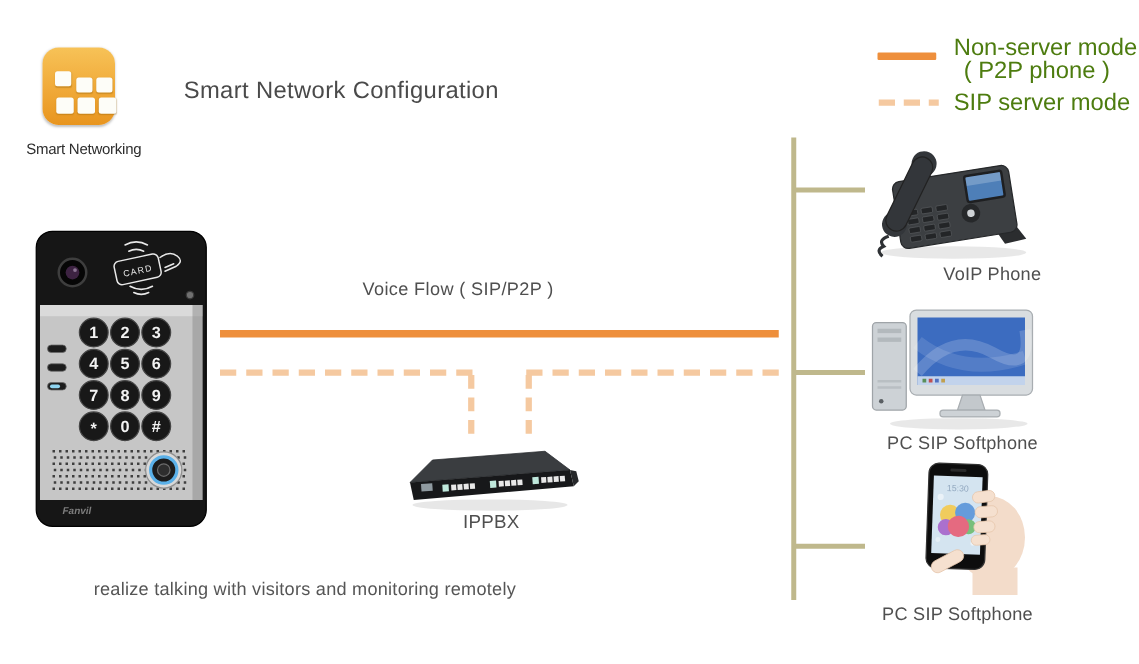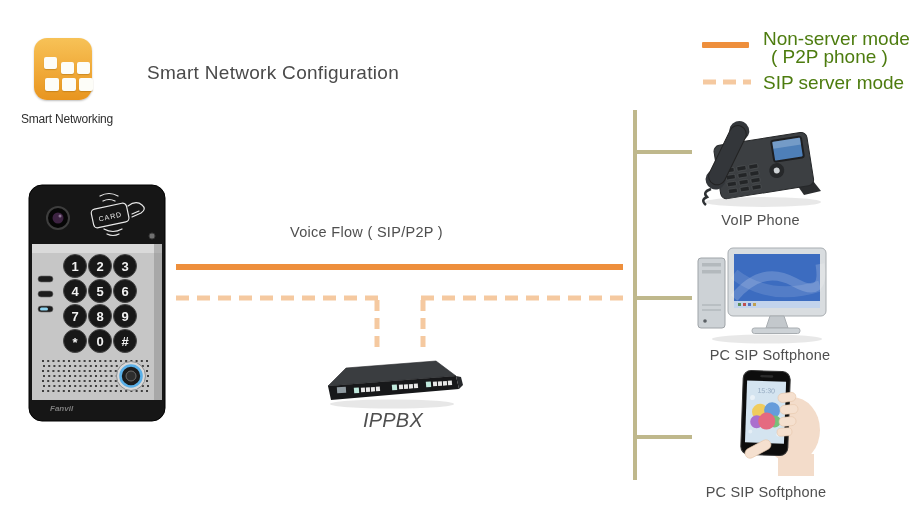--- a/index.html
+++ b/index.html
@@ -221,21 +221,21 @@
     </g>
     <g transform="rotate(-4 118 30)">
       <rect x="106" y="27" width="5" height="5.5" fill="#bfe8dc"></rect>
       <rect x="113" y="27.5" width="4" height="4.5" fill="#e8e8e8"></rect>
         <rect x="118" y="27.5" width="4" height="4.5" fill="#e8e8e8"></rect>
       <rect x="123" y="27.5" width="4" height="4.5" fill="#e8e8e8"></rect>
         <rect x="128" y="27.5" width="4" height="4.5" fill="#e8e8e8"></rect>
     </g>
   </g>
 </svg>
-<div class="dev-label" style="left:343px; top:409px; width:100px; font-size:20px;font-style:italic;">IPPBX</div>
+<div class="dev-label" style="left:343px; top:409px; width:100px; font-size:15px;">IPPBX</div>
 
 <svg class="device" style="left:683px; top:105px;" width="155" height="105" viewBox="0 0 155 105">
   <ellipse cx="80" cy="97" rx="58" ry="5" fill="#cccccc" opacity="0.45"></ellipse>
   <polygon points="100,38 138,86 121,90 96,54" fill="#2b2d2f"></polygon>
   <g transform="rotate(-9 78 62)">
     <rect x="34" y="34" width="94" height="54" rx="6" fill="#3c3f42" stroke="#26282a"></rect>
     <rect x="92" y="38" width="30" height="21" rx="2" fill="#4e7fb8" stroke="#1e1f21" stroke-width="2"></rect>
     <rect x="93" y="39" width="28" height="7" fill="#ffffff" opacity="0.22"></rect>
     <circle cx="93" cy="68" r="7.5" fill="#26282a"></circle>
     <circle cx="93" cy="68" r="3" fill="#cfd3d6"></circle>
@@ -254,21 +254,21 @@
         <rect x="66" y="79" width="9" height="4.5" rx="1"></rect>
     </g>
   </g>
   <g transform="rotate(26 44 50)">
     <circle cx="44.5" cy="23" r="10" fill="#33363a"></circle>
     <circle cx="44.5" cy="77" r="10" fill="#33363a"></circle>
     <rect x="36" y="18" width="17" height="64" rx="8.5" fill="#33363a" stroke="#222222"></rect>
   </g>
   <path d="M28,84 q-9,3 -4,8 q-7,3 -1,8" stroke="#2e3134" stroke-width="2.5" fill="none"></path>
 </svg>
-<div class="dev-label" style="left:688px; top:212px; width:145px;">VoIP Phone</div>
+<div class="dev-label" style="left:688px; top:212px; width:145px;text-align:right;">VoIP Phone</div>
 
 <svg class="device" style="left:692px; top:246px;" width="140" height="100" viewBox="0 0 140 100">
   <ellipse cx="75" cy="93" rx="55" ry="4.5" fill="#cccccc" opacity="0.45"></ellipse>
   <g>
     <rect x="6" y="12" width="27" height="70" rx="3" fill="#cdd2d6" stroke="#9fa4a8"></rect>
     <rect x="10" y="17" width="19" height="3.5" fill="#b3b9bd"></rect>
     <rect x="10" y="24" width="19" height="3.5" fill="#b3b9bd"></rect>
     <rect x="10" y="58" width="19" height="2" fill="#b9bfc3"></rect>
     <rect x="10" y="63" width="19" height="2" fill="#b9bfc3"></rect>
     <circle cx="13" cy="75" r="1.8" fill="#5a5f63"></circle>
@@ -315,13 +315,14 @@
     <rect x="52" y="25" width="18" height="9" rx="4.5" transform="rotate(-7 60 30)"></rect>
     <rect x="54" y="37" width="18" height="9" rx="4.5" transform="rotate(-5 62 41)"></rect>
     <rect x="53" y="49" width="17" height="9" rx="4.5" transform="rotate(-4 61 53)"></rect>
     <rect x="51" y="60" width="15" height="8" rx="4" transform="rotate(-4 58 64)"></rect>
     <rect x="18" y="76" width="28" height="10" rx="5" transform="rotate(-28 32 81)"></rect>
   </g>
 </svg>
 <div class="dev-label" style="left:686px; top:484px; width:160px;">PC SIP Softphone</div>
 
 <div class="footer-note">
+  <div>realize talking with visitors and monitoring remotely</div>
 </div>
 
 </body></html>

